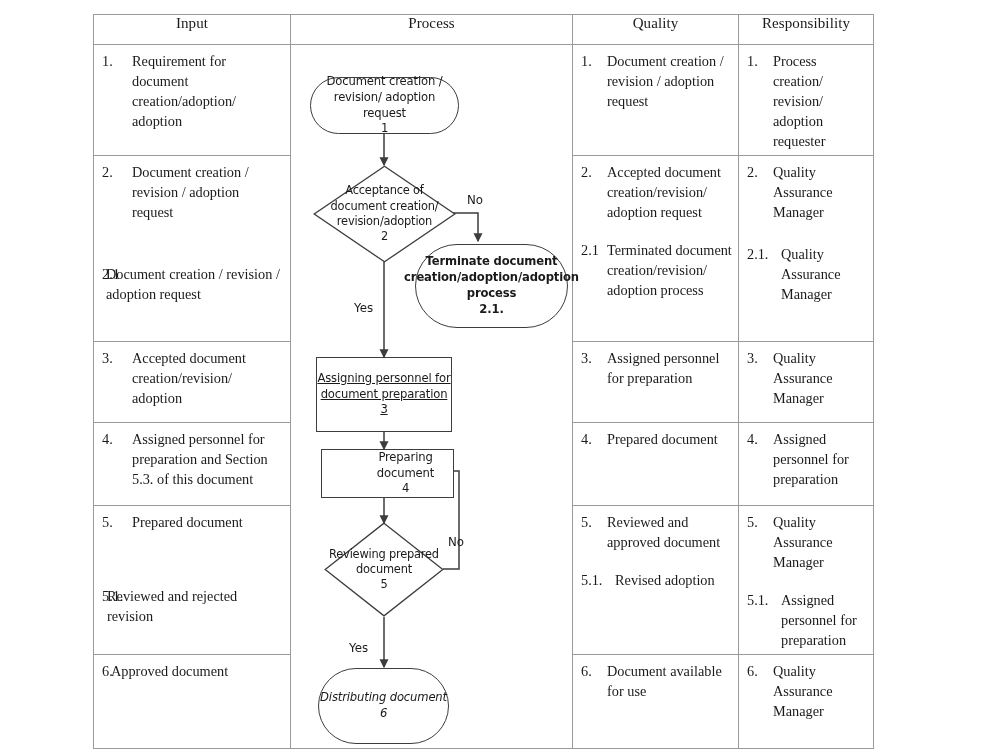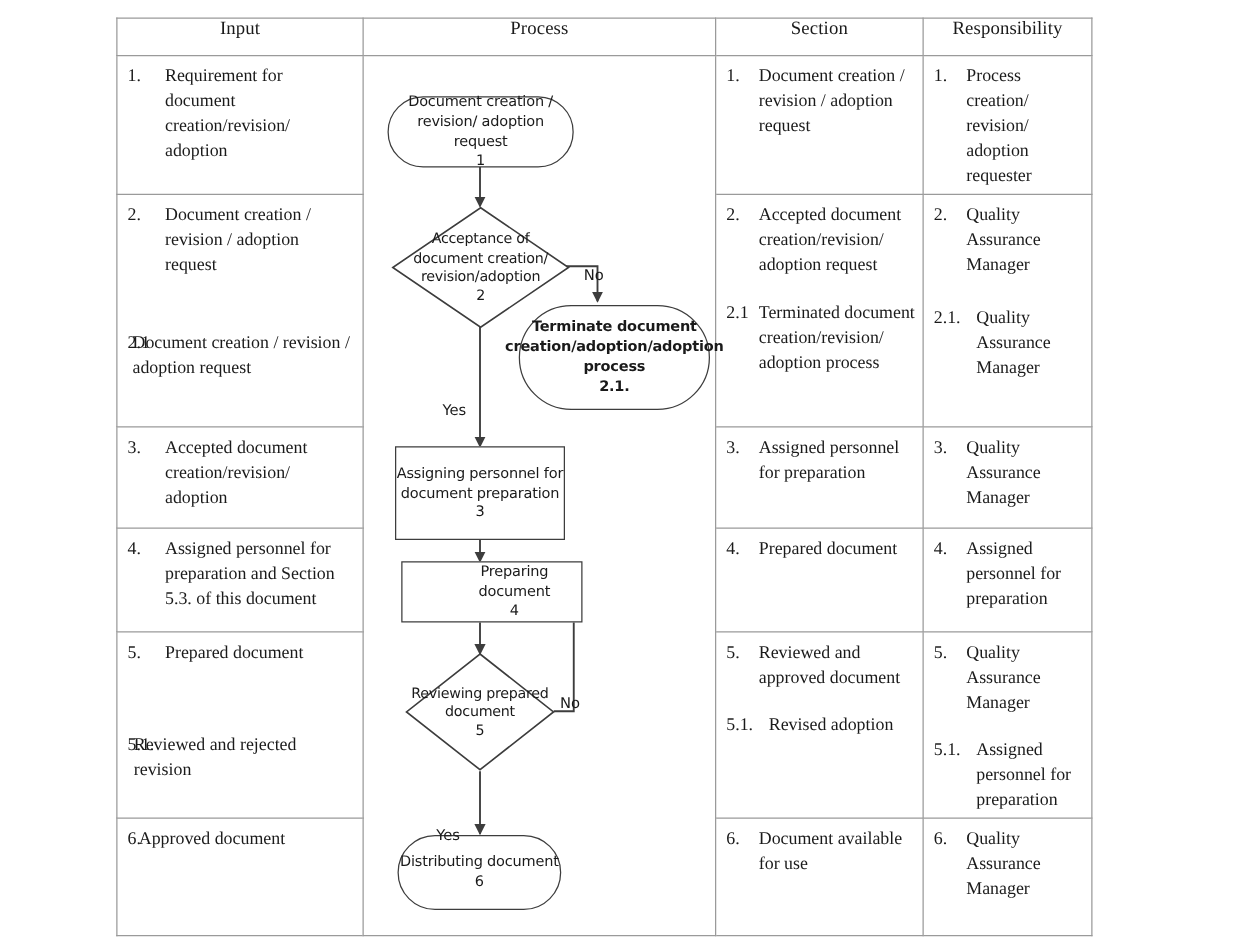--- a/index.html
+++ b/index.html
@@ -142,53 +142,52 @@
     left: 0; top: 0;
     width: 281px;
     height: 691px;
     pointer-events: none;
   }
   .edge-label {
     position: absolute;
     font-family: "DejaVu Sans", "Liberation Sans", sans-serif;
     font-size: 11.8px;
     color: #1a1a1a;
-    margin-top: 20px;
   }
 </style>
 </head>
 <body>
 
 <div id="sheet">
 
   <table class="matrix">
     <colgroup>
       <col class="c-input">
       <col class="c-process">
       <col class="c-output">
       <col class="c-resp">
     </colgroup>
 
     <thead>
       <tr>
         <th class="hdr">Input</th>
         <th class="hdr">Process</th>
-        <th class="hdr">Section</th>
+        <th class="hdr">Quality</th>
         <th class="hdr">Responsibility</th>
       </tr>
     </thead>
 
     <tbody>
 
       <tr style="height:106px;">
         <td>
           <div class="cellbox">
             <div class="entry">
               <span class="num w-wide">1.</span>
-              <span class="txt">Requirement for document creation/revision/ adoption</span>
+              <span class="txt">Requirement for document creation/adoption/ adoption</span>
             </div>
           </div>
         </td>
 
         <td class="process-cell" rowspan="6">
           <div class="proc-canvas">
 
             <svg class="conn-layer" viewBox="0 0 281 691">
               <defs>
                 <marker id="ah" markerWidth="9" markerHeight="9" refX="5.2" refY="3" orient="auto" markerUnits="strokeWidth">
@@ -229,43 +228,43 @@
               </div>
             </div>
 
             <div class="node terminator" style="left:124px; top:199px; width:153px; height:84px; border-radius:42px;font-weight:bold;">
               <span class="lbl">Terminate document</span>
               <span class="lbl">creation/adoption/adoption</span>
               <span class="lbl">process</span>
               <span class="step">2.1.</span>
             </div>
 
-            <div class="node rect" style="left:25px; top:312px; width:136px; height:75px;">
+            <div class="node rect" style="left:25px; top:312px; width:136px; height:75px;text-decoration:underline;">
               <span class="lbl">Assigning personnel for</span>
               <span class="lbl">document preparation</span>
               <span class="step">3</span>
             </div>
 
-            <div class="node rect" style="left:30px; top:404px; width:145px; height:49px;padding-left:36px;">
+            <div class="node rect" style="left:30px; top:404px; width:133px; height:49px;padding-left:36px;">
               <span class="lbl">Preparing document</span>
               <span class="step">4</span>
             </div>
 
             <div class="diamond-wrap" style="left:33px; top:477px; width:120px; height:95px;">
               <svg width="120" height="95" viewBox="0 0 120 95">
                 <polygon points="60,1.2 118.8,47.5 60,93.8 1.2,47.5" fill="#ffffff" stroke="#3d3d3d" stroke-width="1.3"></polygon>
               </svg>
               <div class="diamond-label">
                 <span class="lbl">Reviewing prepared</span>
                 <span class="lbl">document</span>
                 <span class="step">5</span>
               </div>
             </div>
 
-            <div class="node terminator" style="left:27px; top:623px; width:131px; height:60px;">
+            <div class="node terminator" style="left:27px; top:623px; width:131px; height:76px;font-style:italic;">
               <span class="lbl">Distributing document</span>
               <span class="step">6</span>
             </div>
 
             <span class="edge-label" style="left:176px; top:148px;">No</span>
             <span class="edge-label" style="left:63px; top:256px;">Yes</span>
             <span class="edge-label" style="left:157px; top:490px;">No</span>
             <span class="edge-label" style="left:58px; top:596px;">Yes</span>
 
           </div>

